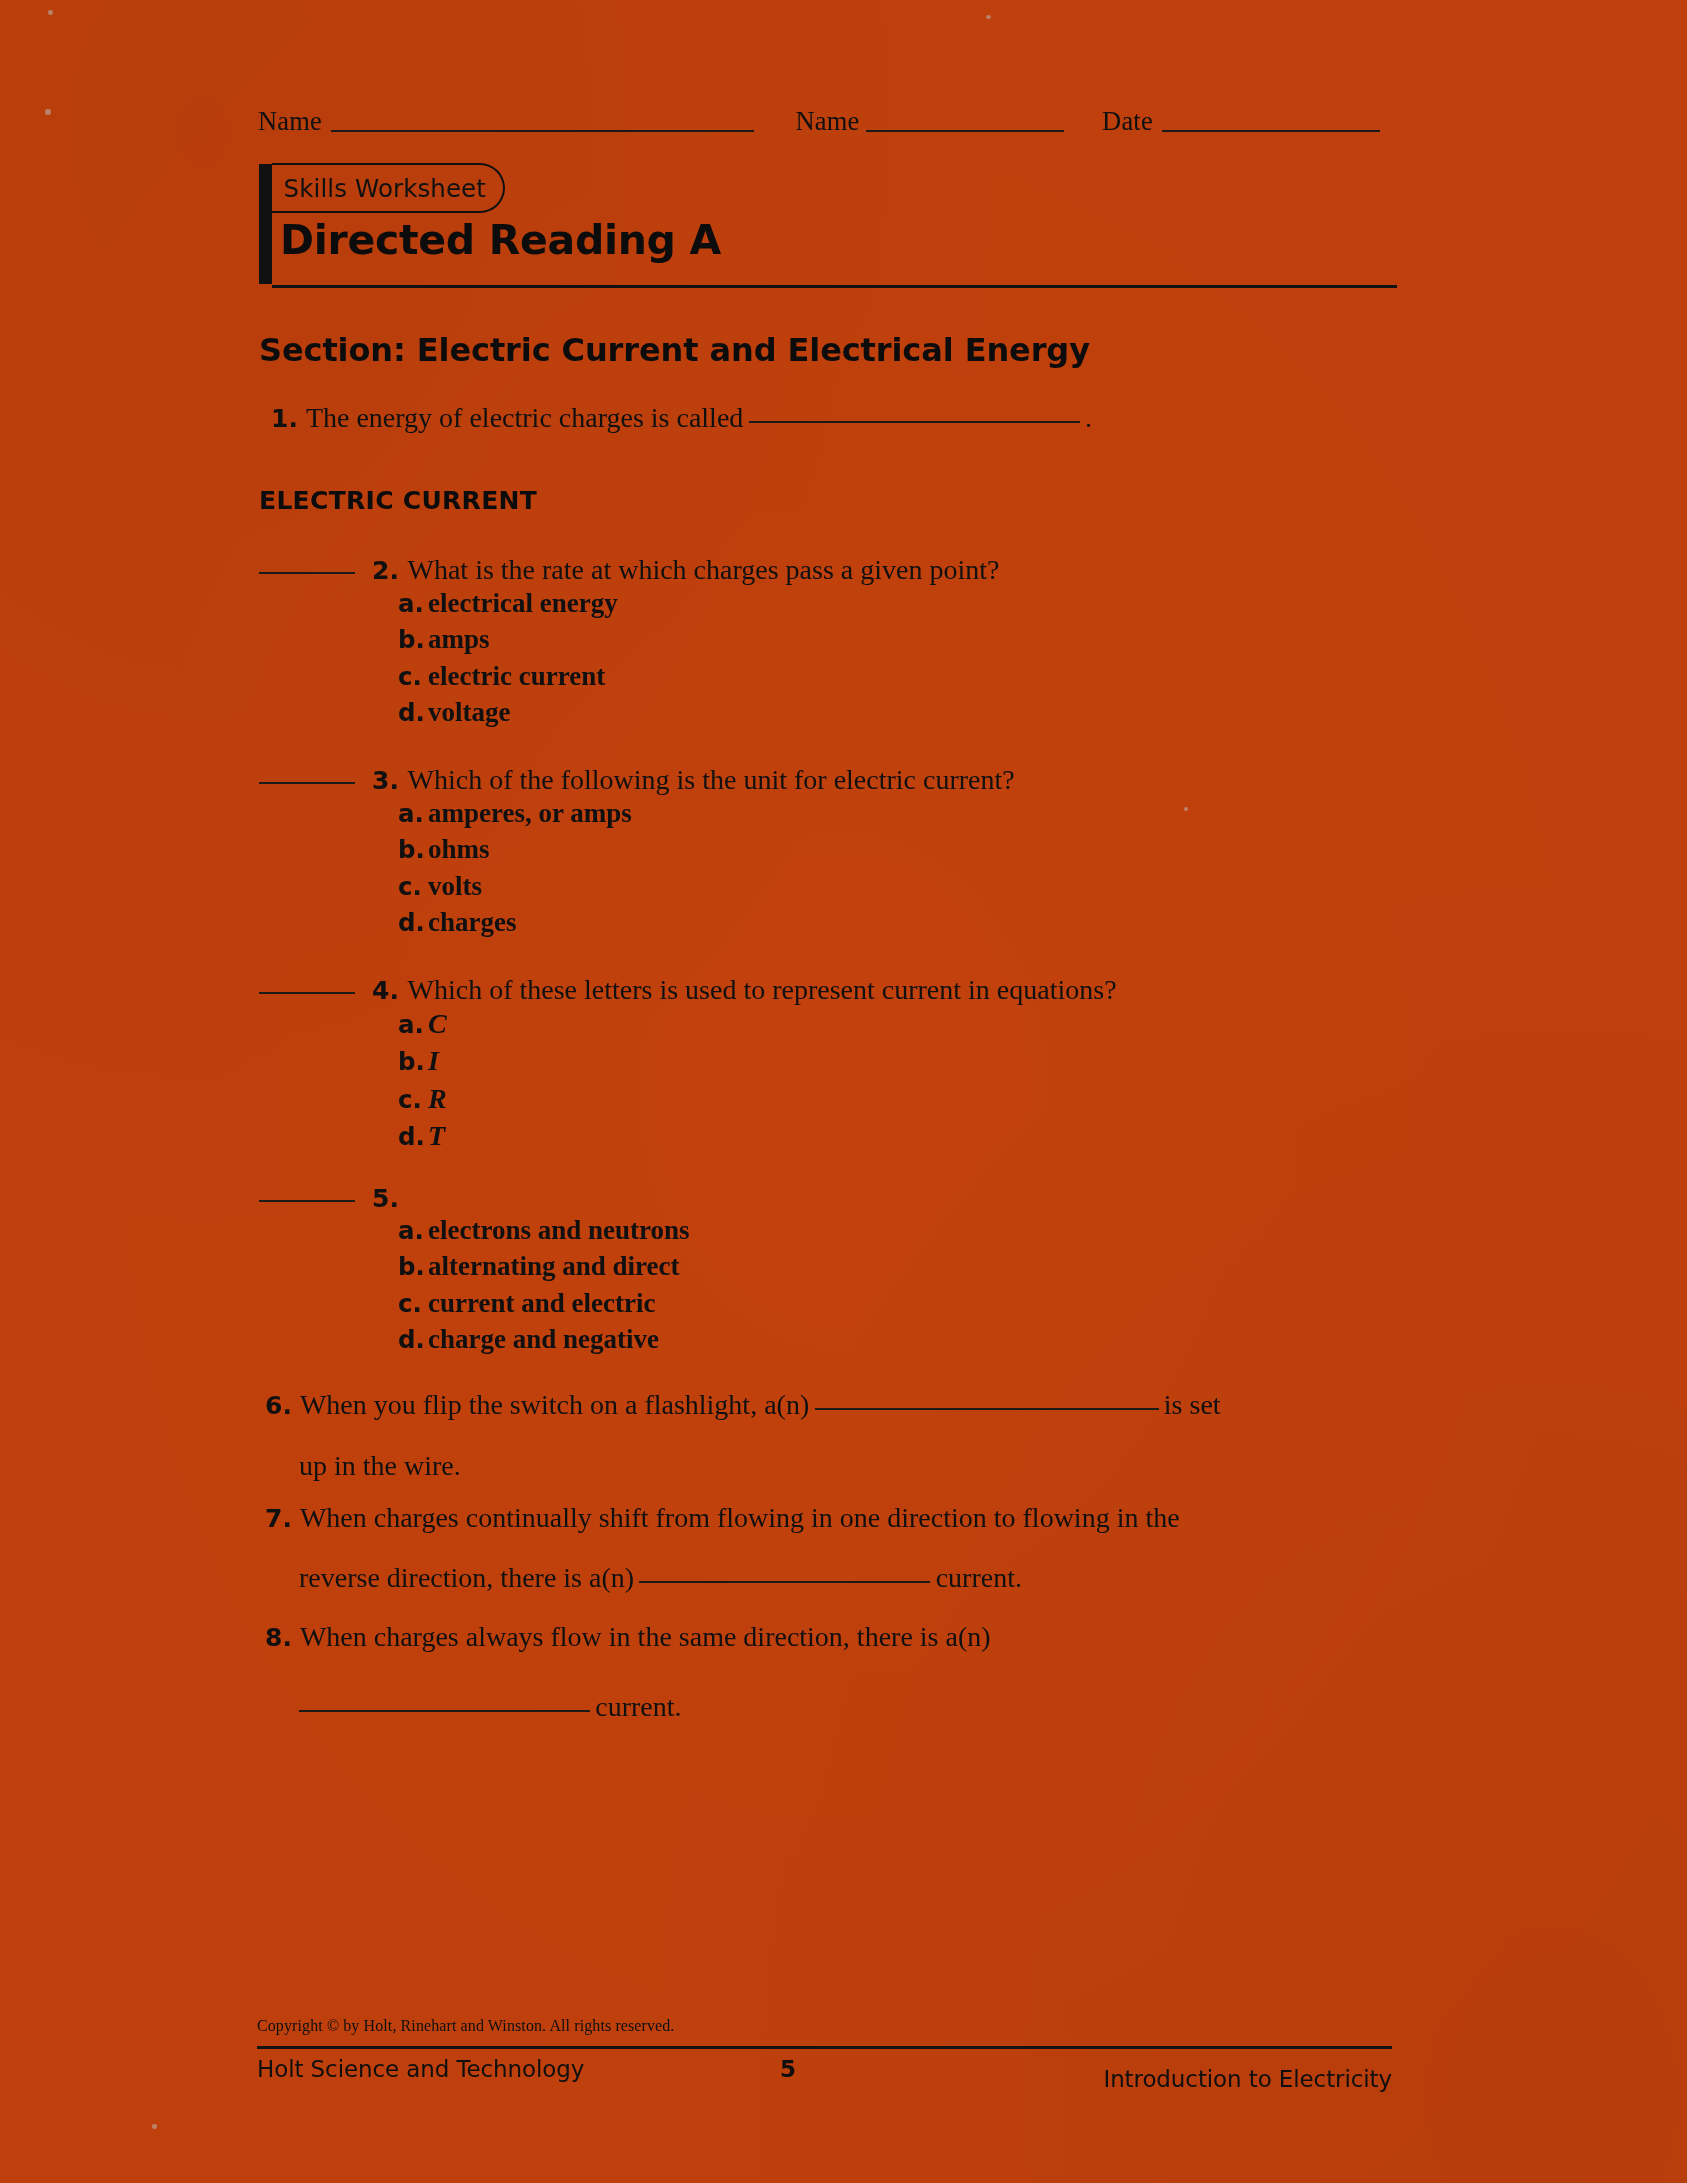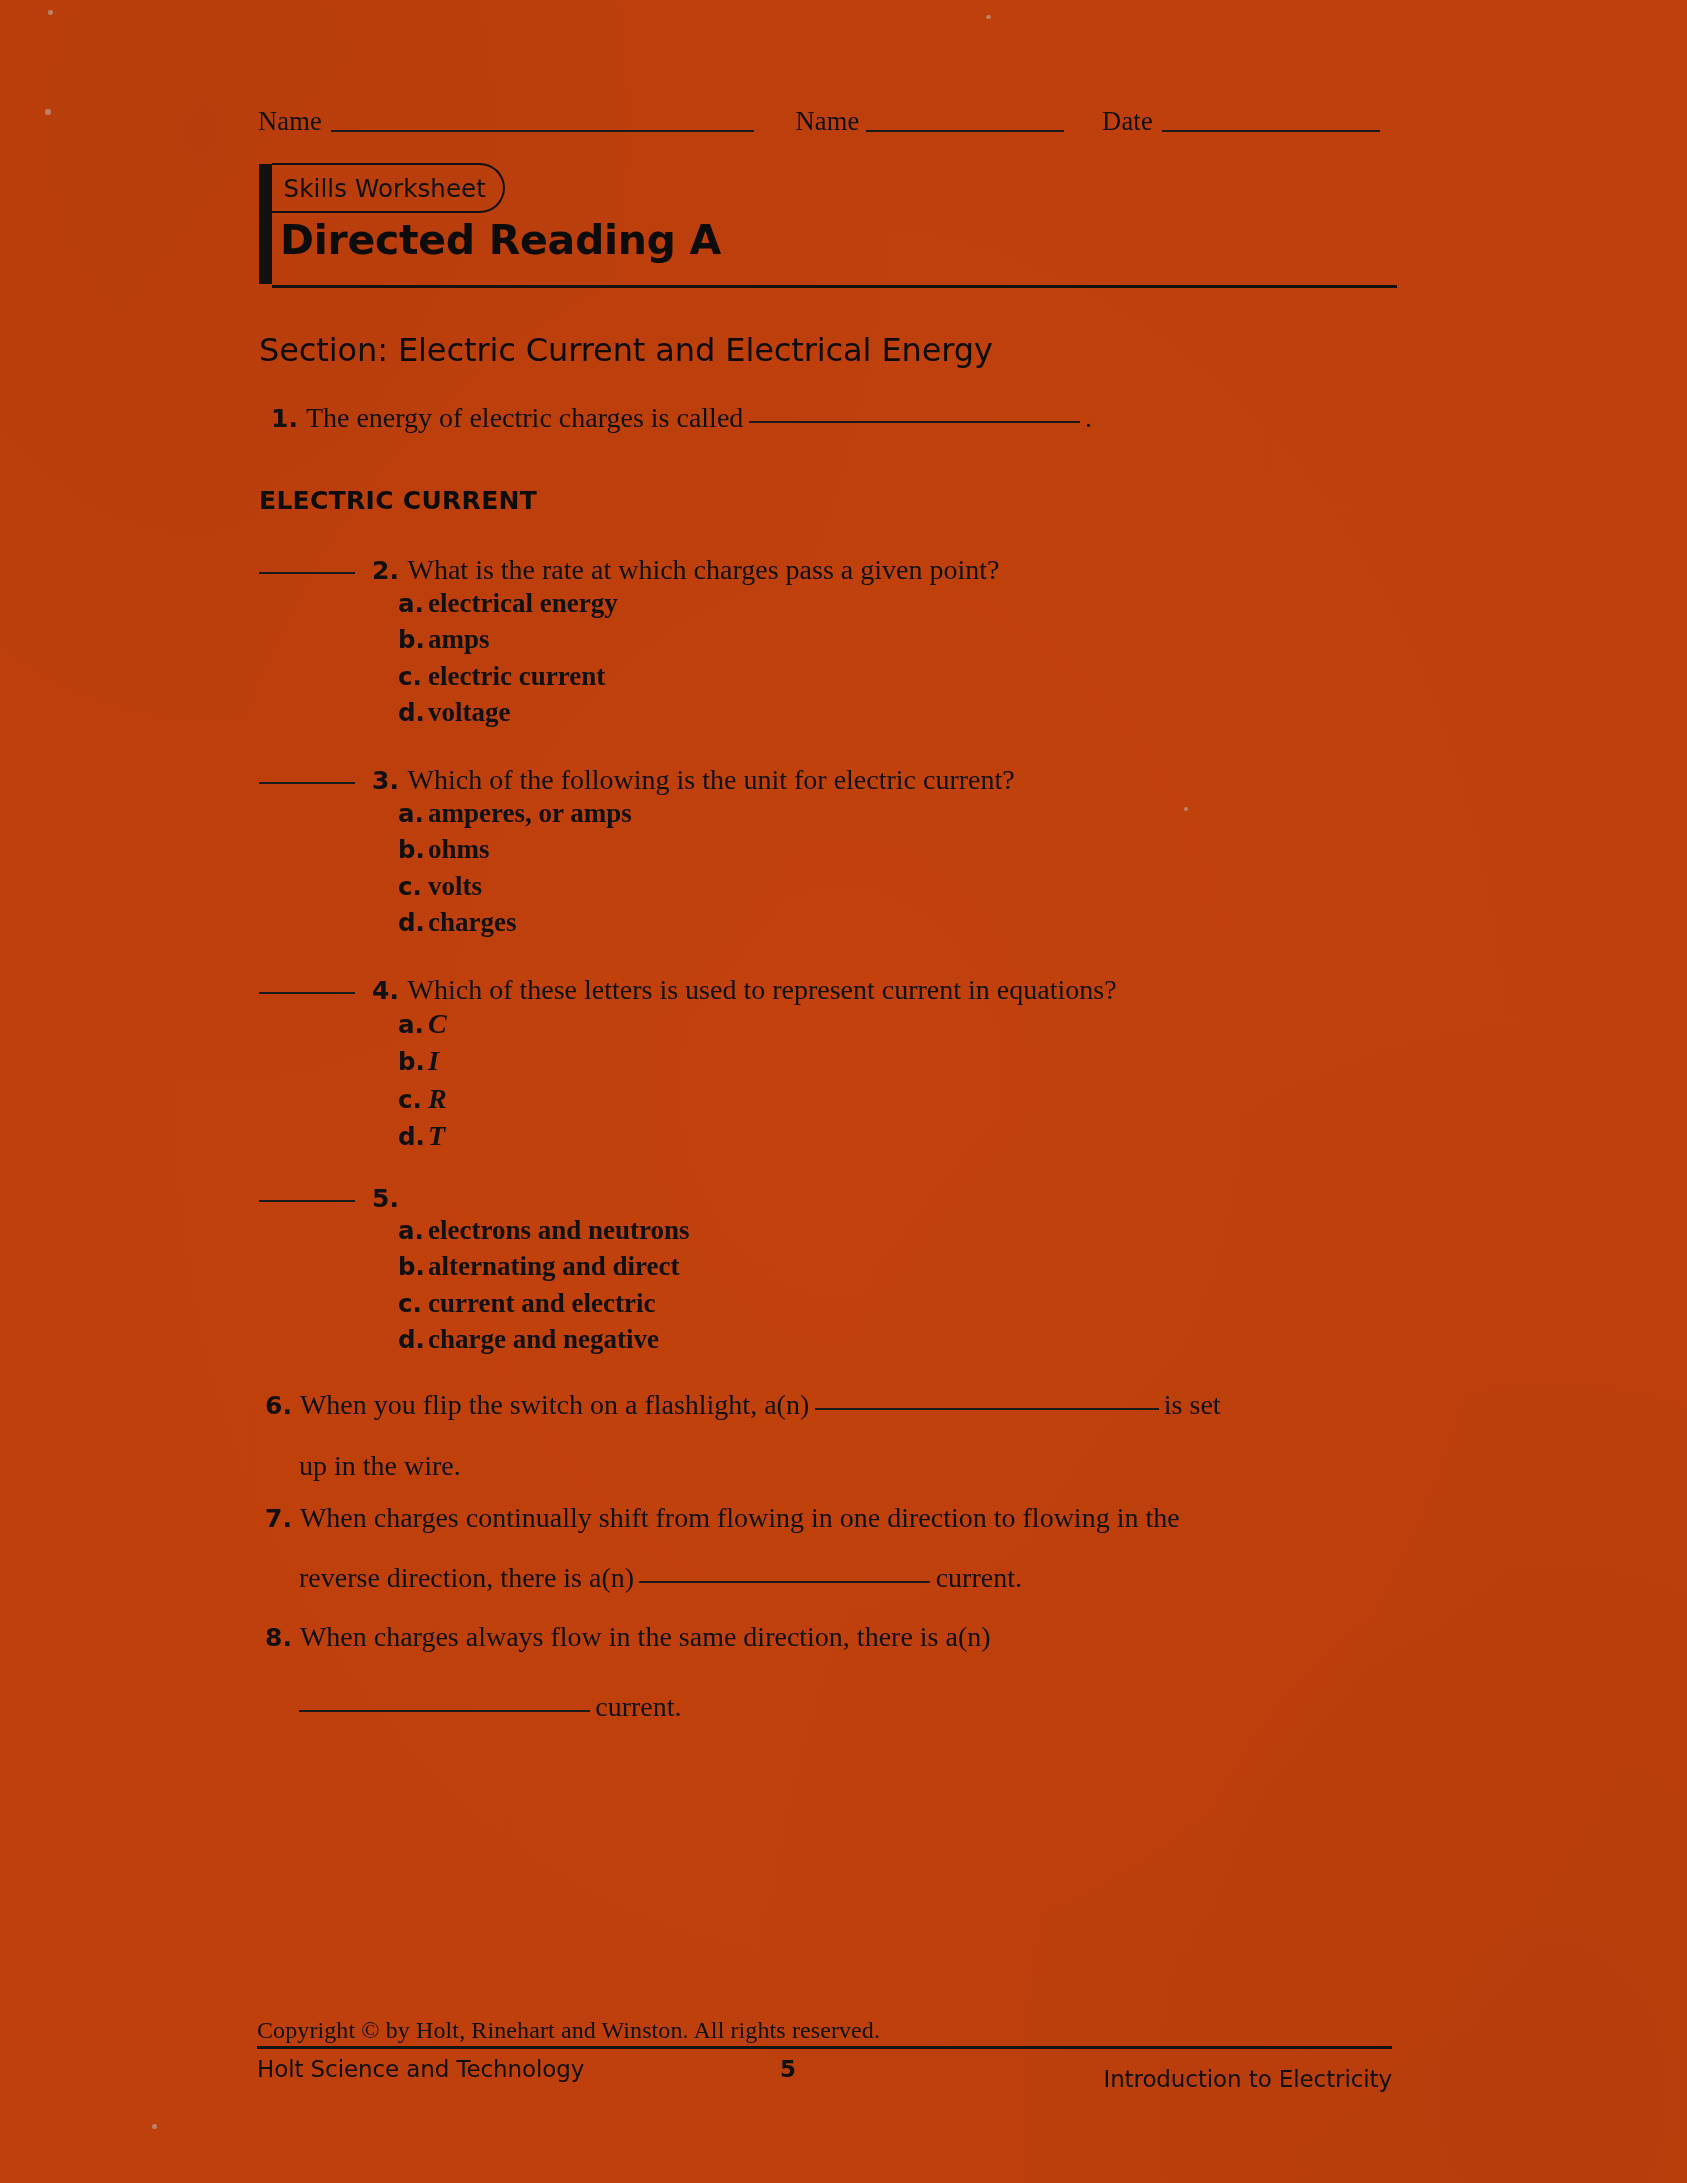--- a/index.html
+++ b/index.html
@@ -107,21 +107,21 @@
     height: 3.3px;
     background: #111;
   }
 
   
   .section-heading {
     position: absolute;
     left: 259px;
     top: 331px;
     font-family: "DejaVu Sans", sans-serif;
-    font-weight: normal;
+    font-weight: bold;
     font-size: 32px;
     letter-spacing: -0.1px;
     color: #0c0c0c;
   }
   .sub-heading {
     position: absolute;
     left: 259px;
     top: 486px;
     font-family: "DejaVu Sans", sans-serif;
     font-weight: bold;
@@ -208,21 +208,21 @@
     white-space: nowrap;
   }
   .fib .qnum { margin-right: 8px; }
   .fib .indent { padding-left: 34px; }
 
   
   .copyright {
     position: absolute;
     left: 257px;
     top: 2017px;
-    font-size: 24px;
+    font-size: 16px;
     letter-spacing: 0.1px;
   }
   .footer-rule {
     position: absolute;
     left: 257px;
     top: 2046px;
     width: 1135px;
     height: 2.6px;
     background: #141414;
   }

